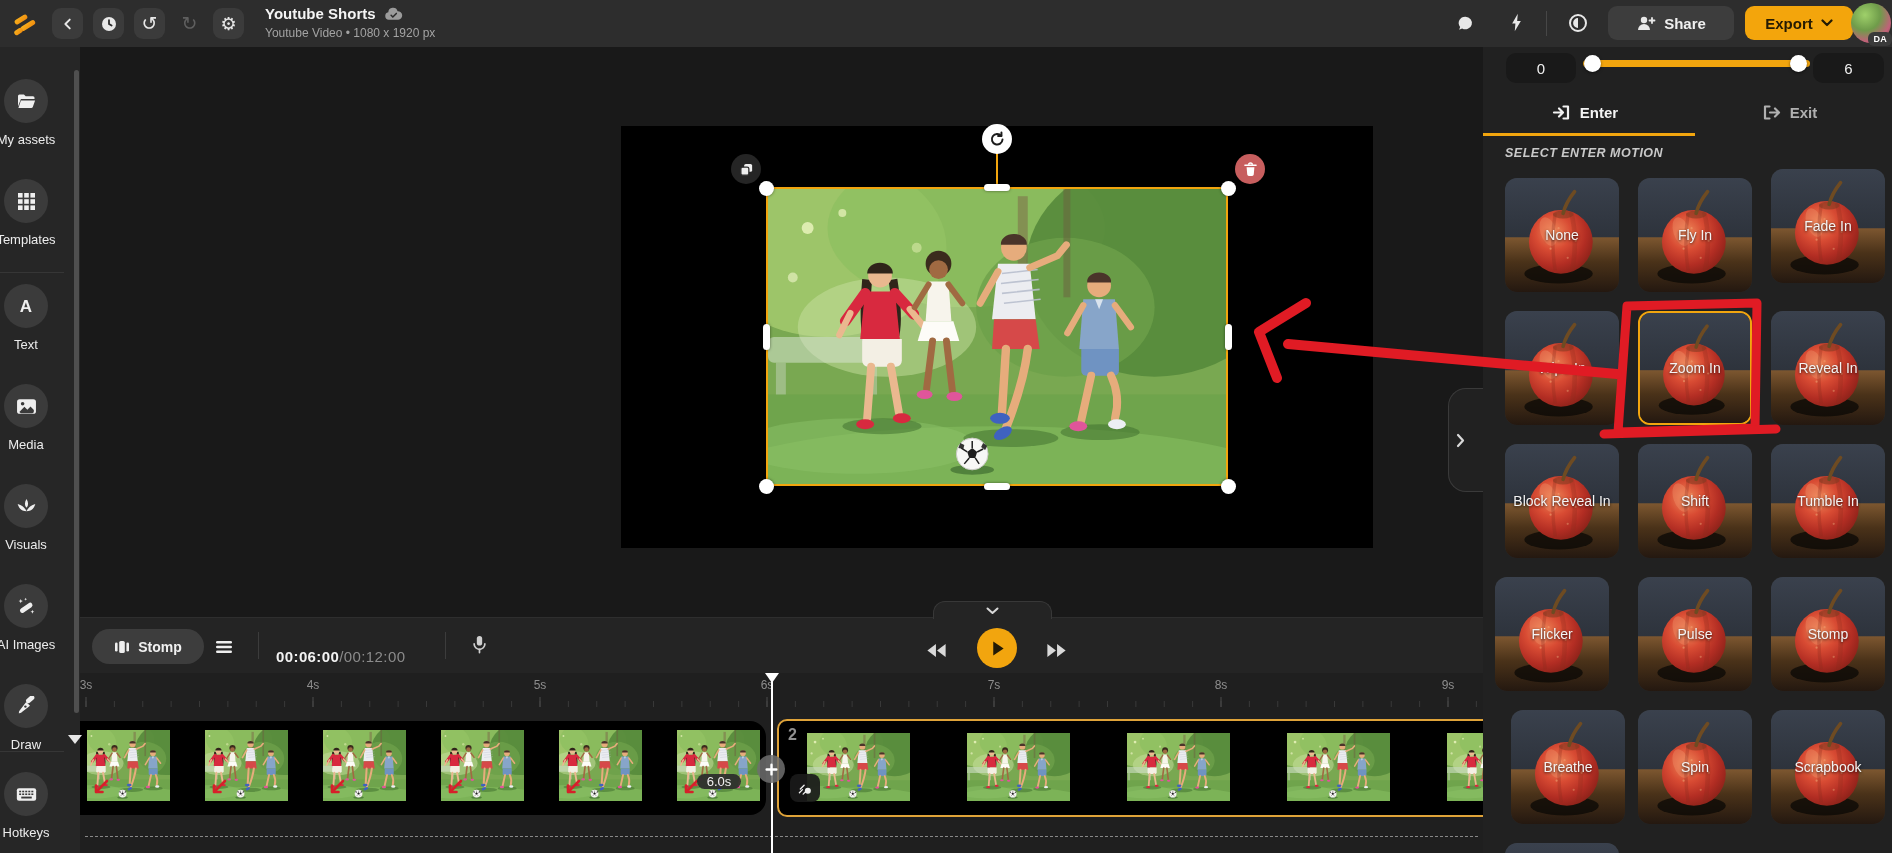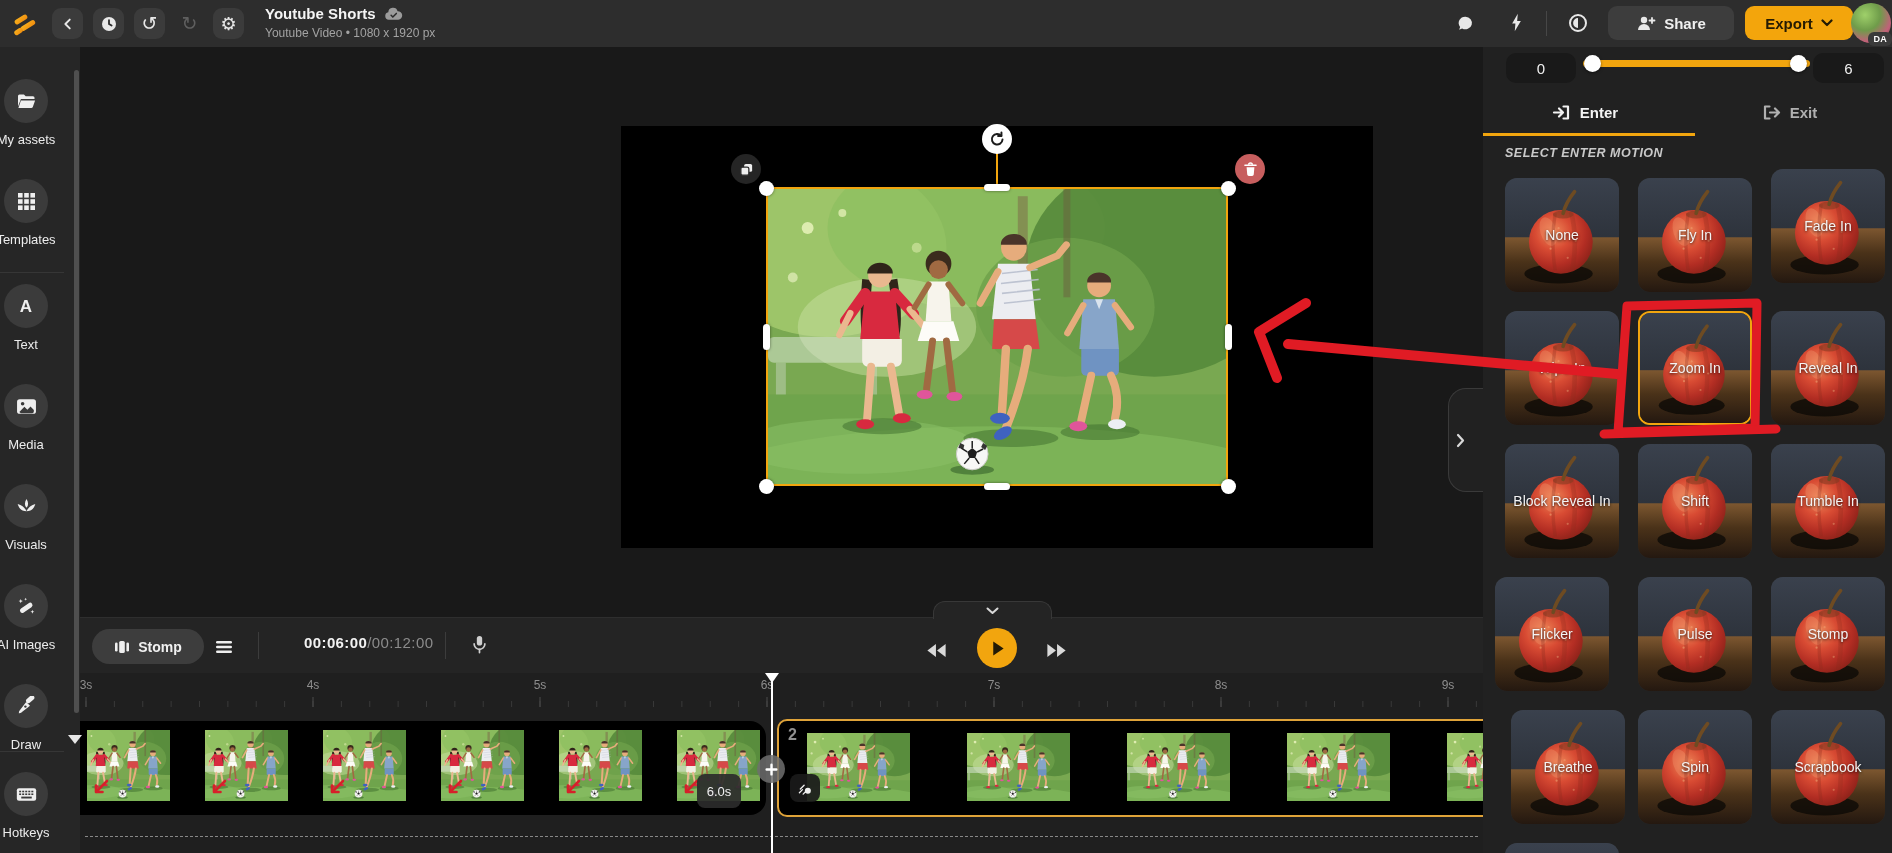--- a/index.html
+++ b/index.html
@@ -82,21 +82,21 @@
   #timeline{position:absolute;left:80px;top:617px;width:1403px;height:236px;background:#1f1f1f;border-top:1px solid #2e2e2e;
             overflow:hidden;z-index:8;box-sizing:border-box;}
   #tl-controls{position:absolute;left:0;top:0;width:100%;height:55px;background:#242424;}
   #timeline-notch{position:absolute;left:933px;top:601px;width:117px;height:17px;background:#242424;
                   border:1px solid #383838;border-bottom:none;border-radius:12px 12px 0 0;z-index:9;
                   display:flex;align-items:center;justify-content:center;cursor:pointer;}
   #scenes-btn{position:absolute;left:12px;top:11px;width:112px;height:35px;border-radius:18px;background:#3d3d3d;
               display:flex;align-items:center;justify-content:center;gap:8px;font-size:14px;font-weight:700;color:#f1f1f1;cursor:pointer;}
   #layers-btn{position:absolute;left:132px;top:17px;width:24px;height:24px;display:flex;align-items:center;justify-content:center;cursor:pointer;}
   .tl-divider{position:absolute;top:14px;width:1px;height:27px;background:#3c3c3c;}
-  #timecode{position:absolute;left:196px;top:16px;font-size:15px;letter-spacing:.4px;margin-left:28px;}
+  #timecode{position:absolute;left:196px;top:30px;font-size:15px;letter-spacing:.4px;}
   #timecode .cur{color:#f2f2f2;font-weight:700;}
   #timecode .tot{color:#8b8b8b;}
   #mic-btn{position:absolute;left:392px;top:16px;cursor:pointer;}
   #rw-btn{position:absolute;left:845px;top:25px;cursor:pointer;}
   #play-btn{position:absolute;left:897px;top:10px;width:40px;height:40px;border-radius:50%;background:#F2A50E;
             display:flex;align-items:center;justify-content:center;cursor:pointer;}
   #ff-btn{position:absolute;left:965px;top:25px;cursor:pointer;}
   #ruler-labels{position:absolute;left:0;top:60px;width:100%;height:14px;}
   .ruler-label{position:absolute;transform:translateX(-50%);font-size:12px;color:#8e8e8e;}
   #ruler-ticks{position:absolute;left:0;top:79px;width:100%;height:10px;
@@ -106,21 +106,21 @@
   #clip1{position:absolute;left:0;top:103px;width:686px;height:94px;background:#000;border-radius:0 16px 16px 0;overflow:hidden;cursor:pointer;}
   .thumb{position:absolute;top:9px;width:83px;height:71px;overflow:hidden;background:#274a1e;}
   .thumb svg.kids{width:100%;height:100%;display:block;}
   .thumb .red-arrow{position:absolute;left:2px;bottom:2px;width:22px;height:22px;}
   #scene2{position:absolute;left:697px;top:101px;width:790px;height:98px;box-sizing:border-box;background:#000;
           border:2px solid #DFA339;border-radius:10px;overflow:hidden;cursor:pointer;}
   #scene2 .thumb{top:12px;width:103px;height:68px;}
   #scene2-number{position:absolute;left:9px;top:5px;font-size:16px;font-weight:700;color:#909090;}
   #anim-badge{position:absolute;left:11px;top:53px;width:30px;height:28px;border-radius:8px;background:rgba(26,26,26,.92);
               display:flex;align-items:center;justify-content:center;cursor:pointer;z-index:3;}
-  #duration-badge{position:absolute;left:617px;top:156px;width:44px;height:34px;border-radius:8px;background:rgba(43,43,43,.92);
+  #duration-badge{position:absolute;left:617px;top:156px;width:44px;height:15px;border-radius:8px;background:rgba(43,43,43,.92);
                   display:flex;align-items:center;justify-content:center;font-size:13px;color:#f0f0f0;z-index:3;}
   #playhead-line{position:absolute;left:690.5px;top:55px;width:2.5px;height:181px;background:#fff;border-radius:2px;z-index:4;cursor:ew-resize;}
   #playhead-cap{position:absolute;left:685px;top:55px;width:0;height:0;z-index:4;
                 border-left:7px solid transparent;border-right:7px solid transparent;border-top:10px solid #fff;}
   #add-scene-btn{position:absolute;left:677px;top:137px;width:28px;height:28px;border-radius:50%;background:rgba(110,110,110,.85);
                  display:flex;align-items:center;justify-content:center;z-index:5;cursor:pointer;}
   #drop-line{position:absolute;left:5px;top:218px;width:1393px;border-top:1.5px dashed #9a9a9a;opacity:.85;}
 
   #annotation-overlay{position:absolute;left:0;top:0;width:1892px;height:853px;z-index:60;pointer-events:none;}
 </style>

